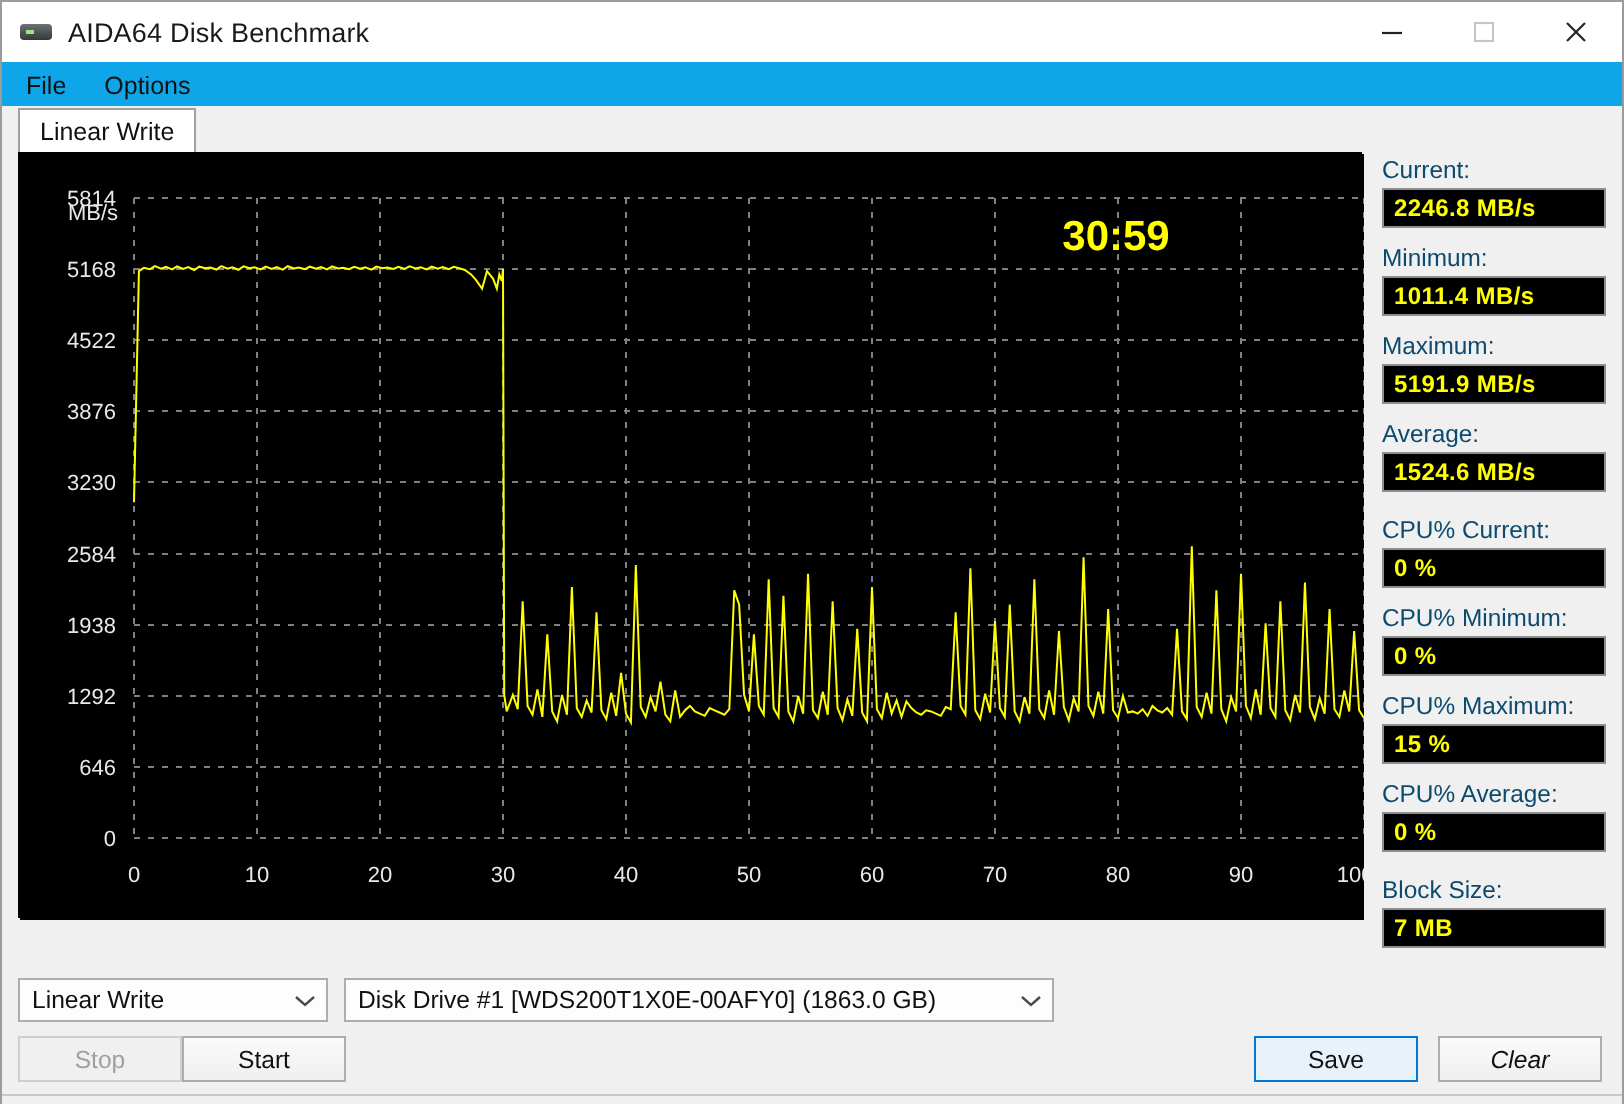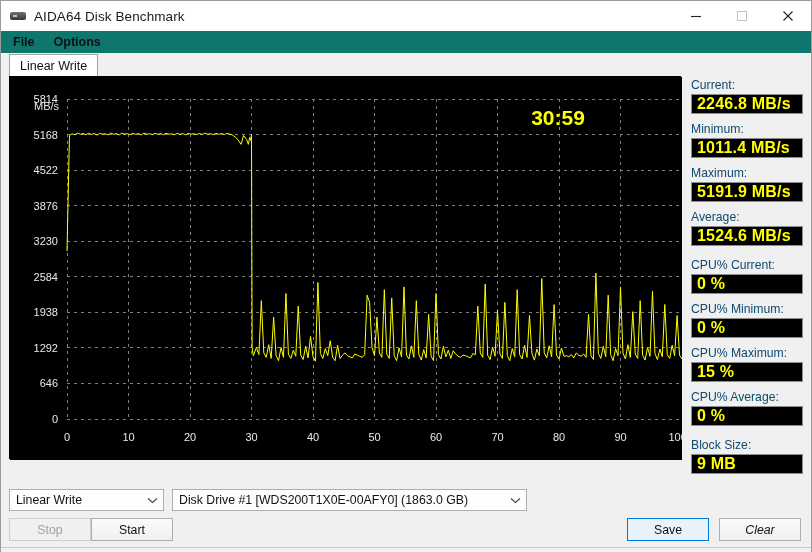--- a/index.html
+++ b/index.html
@@ -46,24 +46,23 @@
   .win-btn {
     width: 46px; height: 30px; display: flex;
     align-items: center; justify-content: center;
     background: transparent;
   }
   .win-btn svg { display: block; }
 
   
   .menubar {
     height: 22px; flex: 0 0 22px;
-    background: #0f766e;
-    display: flex; align-items: center;
+    background: #0ea5e9;
+    display: flex; align-items: flex-end;
     padding-left: 8px;
-    font-weight: bold;
   }
   .menu-item {
     font-size: 12.5px; color: #111; padding: 2px 9px 3px 4px;
     margin-right: 6px;
   }
 
   
   .tabstrip {
     flex: 0 0 23px; height: 23px; position: relative;
     padding-left: 8px; display: flex; align-items: flex-end;
@@ -102,21 +101,21 @@
   }
   .stat-box {
     background: #000000;
     border: 1px solid #8d8d8d;
     height: 20px;
     display: flex; align-items: center;
     padding-left: 5px;
     margin-bottom: 8px;
   }
   .stat-value {
-    color: #ffff00; font-size: 16px; font-weight: bold;
+    color: #ffff00; font-size: 12px; font-weight: bold;
     font-family: "Liberation Sans", sans-serif;
     letter-spacing: .2px;
   }
   .stat-group-gap { height: 4px; }
 
   
   .controls {
     flex: 0 0 auto; padding: 7px 8px 0 8px;
   }
   .row { display: flex; align-items: center; }
@@ -301,21 +300,21 @@
 
       <div class="stat-label">CPU% Average:</div>
       <div class="stat-box">
         <span class="stat-value">0 %</span>
       </div>
 
       <div class="stat-group-gap"></div>
 
       <div class="stat-label">Block Size:</div>
       <div class="stat-box">
-        <span class="stat-value">9 MB</span>
+        <span class="stat-value">7 MB</span>
       </div>
 
     </div>
   </div>
 
   <div class="controls">
     <div class="row row1">
       <div class="combo combo-mode">
         <span class="combo-text">Linear Write</span>
         <span class="combo-arrow">

